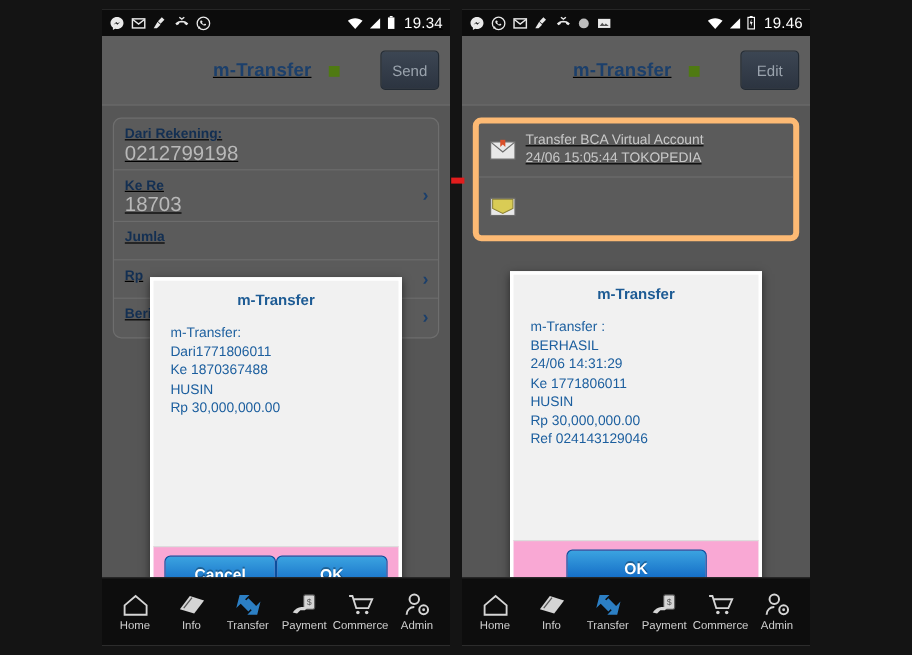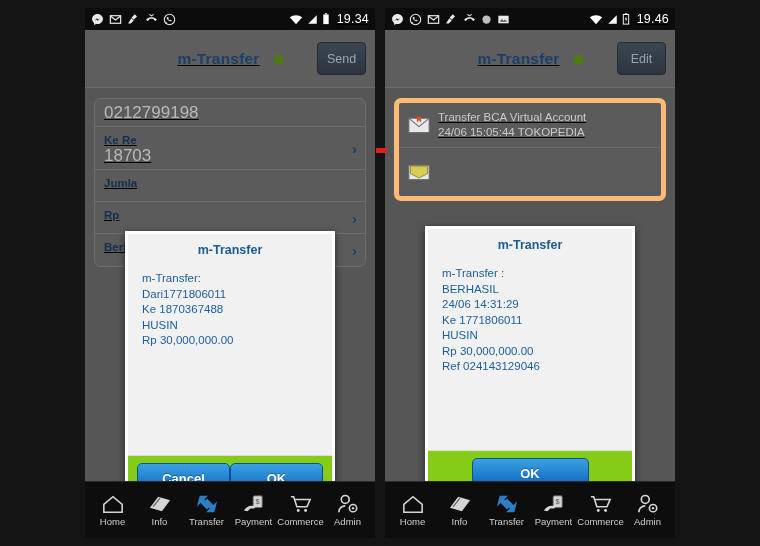--- a/index.html
+++ b/index.html
@@ -93,21 +93,21 @@
   }
   .dlg-title{
     text-align:center;color:#1d5b94;font-size:12.5px;font-weight:bold;
     padding:9px 0 0 0;
   }
   .dlg-body{
     flex:1;padding:14px 0 0 14px;color:#1b5e9e;font-size:11.5px;line-height:15.5px;
     white-space:pre-line;
   }
   .dlg-foot{
-    border-top:1px solid #dcdcdc;background:#84cc16;
+    border-top:1px solid #dcdcdc;background:#f9a8d4;
     padding:7px 9px 9px 9px;display:flex;gap:0;justify-content:center;
   }
   .dbtn{
     flex:1;height:29px;border-radius:5px;
     background:linear-gradient(#3ba3e0,#0a5fc0);
     border:1px solid #0a4f9e;
     color:#fff;font-size:13px;font-weight:bold;
     display:flex;align-items:center;justify-content:center;
     text-shadow:0 -1px 0 rgba(0,0,0,.3);
   }
@@ -178,20 +178,21 @@
     <div class="appbar">
       <span class="appbar-title">m-Transfer</span>
       <span class="appbar-dot"></span>
       <div class="appbar-btn">Send</div>
     </div>
 
     <div class="content">
       <div class="card">
 
         <div class="frow">
+          <div class="flabel">Dari Rekening:</div>
           <div class="fvalue">0212799198</div>
         </div>
 
         <div class="frow">
           <div class="flabel">Ke Re</div>
           <div class="fvalue">18703</div>
           <span class="chev">›</span>
         </div>
 
         <div class="frow" style="min-height:32px">

